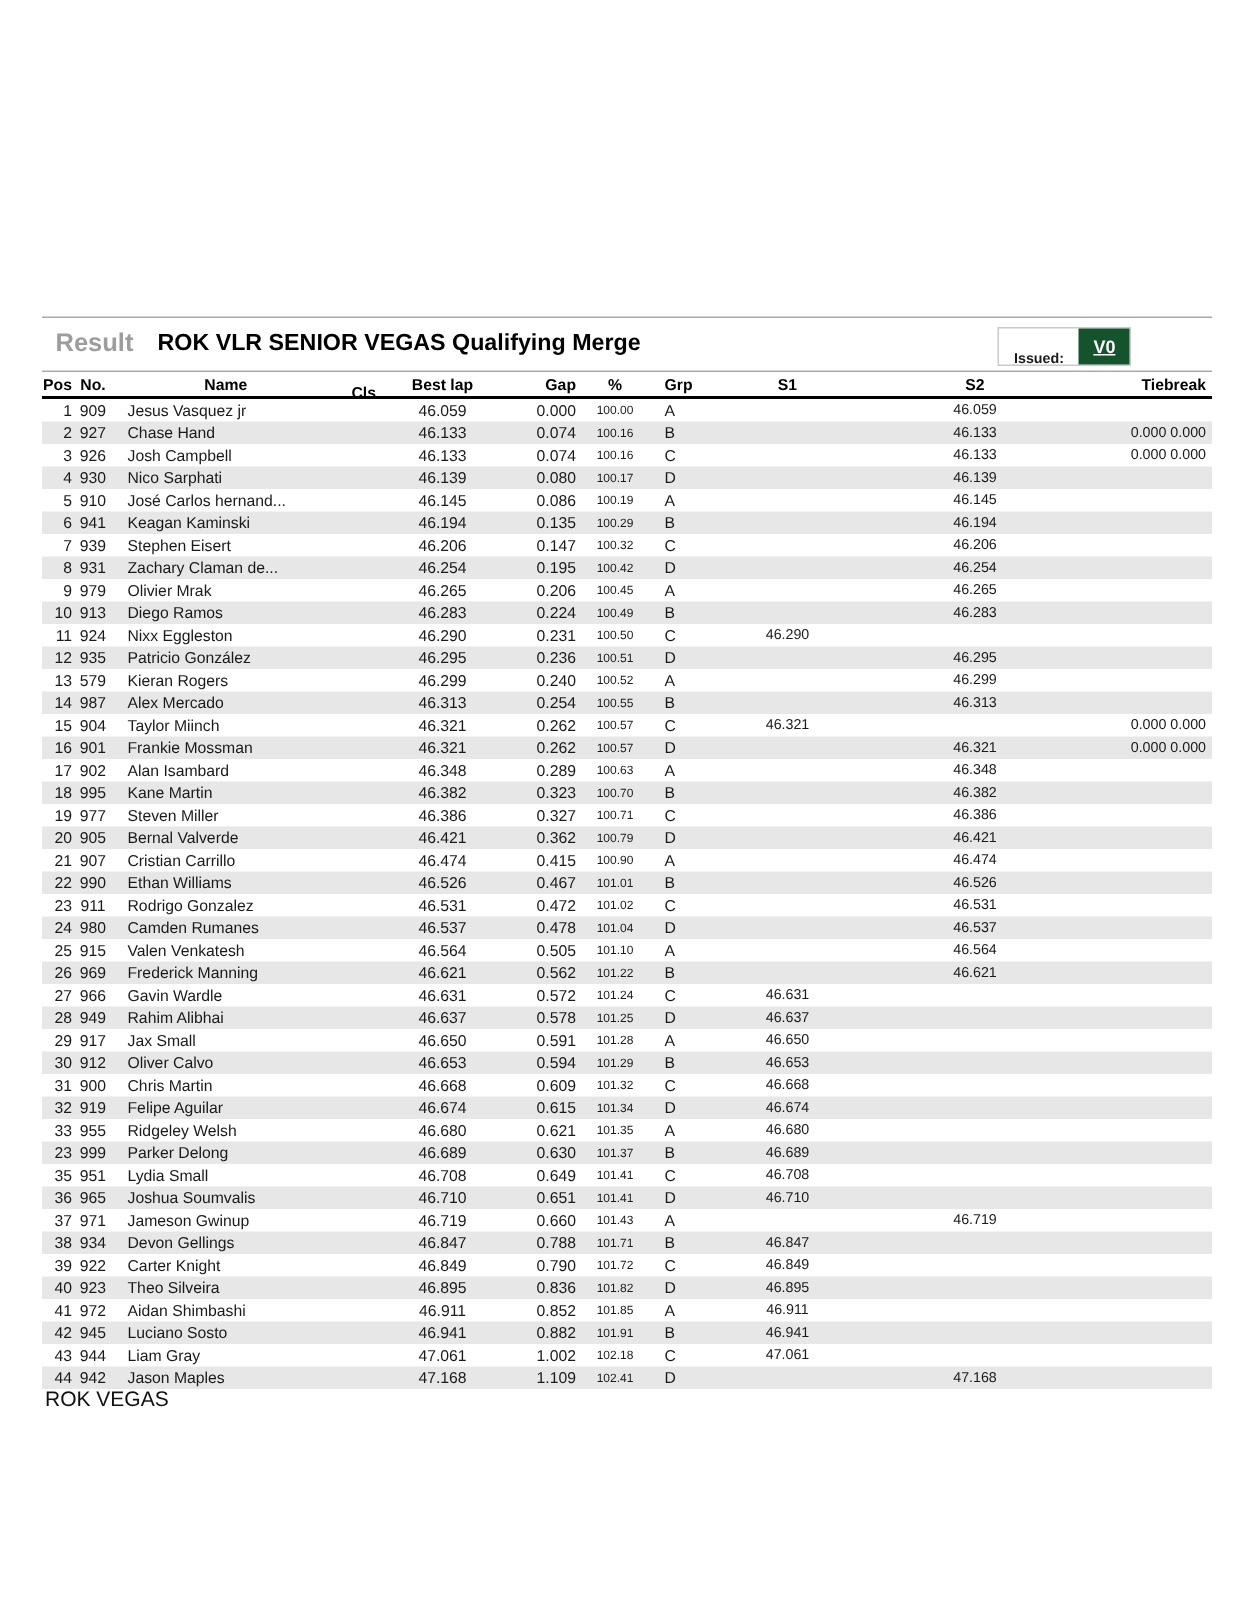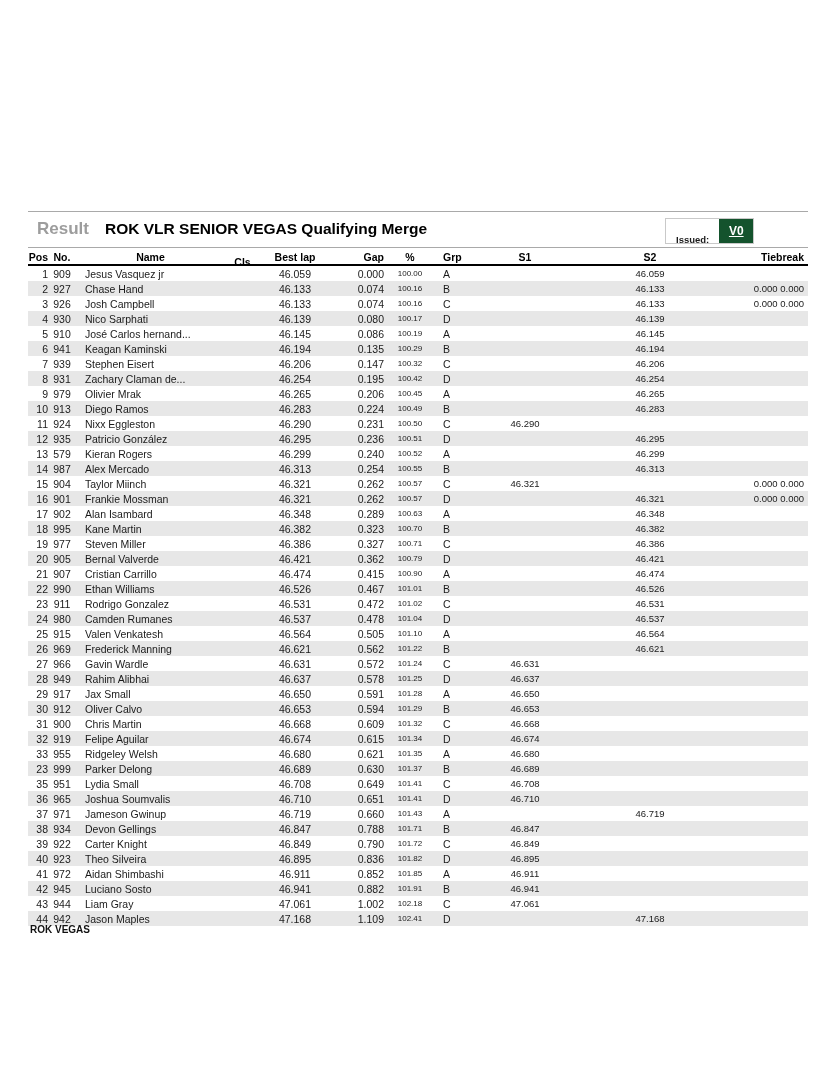--- a/index.html
+++ b/index.html
@@ -38,21 +38,21 @@
   .col-gap  { width:60px;  text-align:right; padding-right:6px; }
   .col-pct  { width:40px;  text-align:center; }
   .col-grp  { width:40px;  text-align:left; padding-left:13px; }
   .col-s1   { width:110px; text-align:center; }
   .col-s2   { width:140px; text-align:center; }
   .col-tb   { width:88px;  text-align:right; padding-right:4px; }
 
   .t-row .col-pct { font-size:8px; }
   .t-row .col-s1, .t-row .col-s2, .t-row .col-tb { font-size:9.5px; }
 
-  .footer-left  { position:absolute; left:30px;  top:924px; font-size:10px; color:#111;font-weight:bold; }
+  .footer-left  { position:absolute; left:30px;  top:924px; font-size:14px; color:#111; }
   .footer-right { position:absolute; right:30px; top:952px; font-size:10px; color:#111; }
 
   .brand-logo { position:absolute; left:636px; top:985px; width:172px; height:52px; }
   .brand-glyph { position:absolute; left:0; top:3px; }
   .brand-word { position:absolute; left:52px; top:-6px; font-size:35px; font-weight:bold;
                 letter-spacing:-1px; color:#57504c; }
   .brand-tag  { position:absolute; left:62px; top:33px; width:110px; text-align:right;
                 font-size:7.5px; font-weight:bold; letter-spacing:1.6px; color:#4aa0d8; }
 </style>
 </head>

